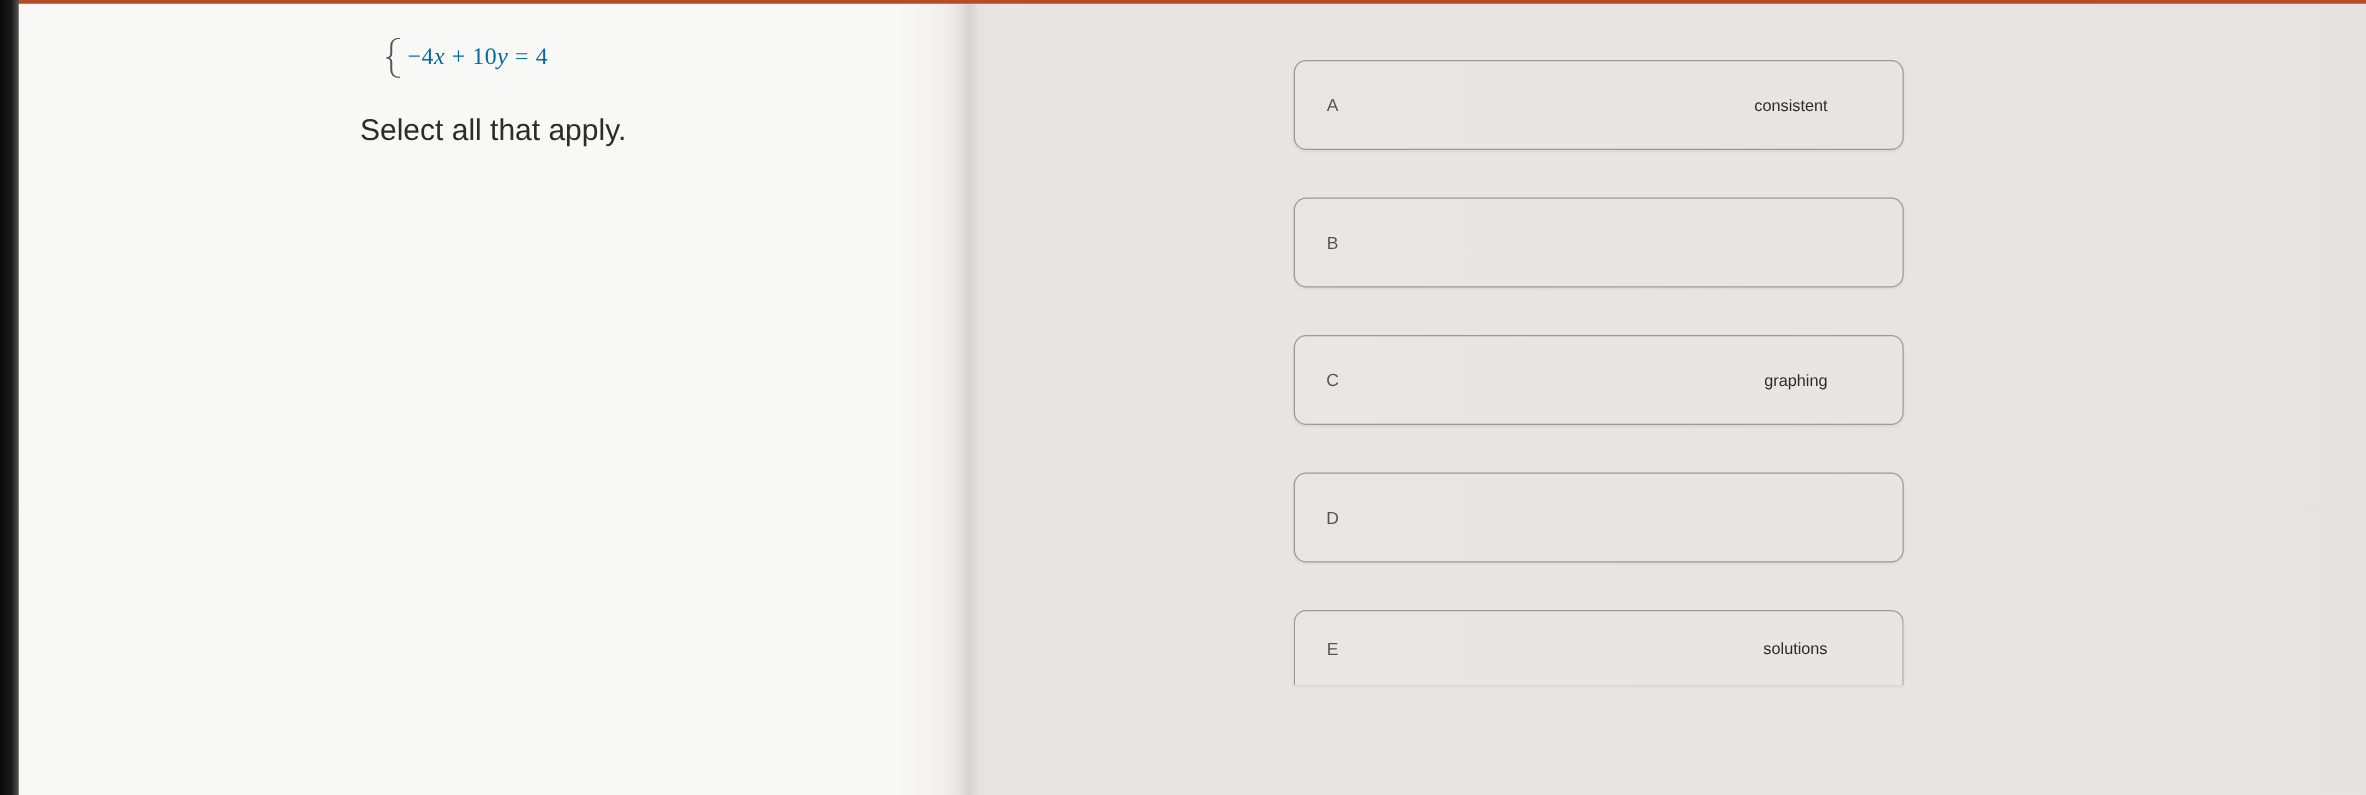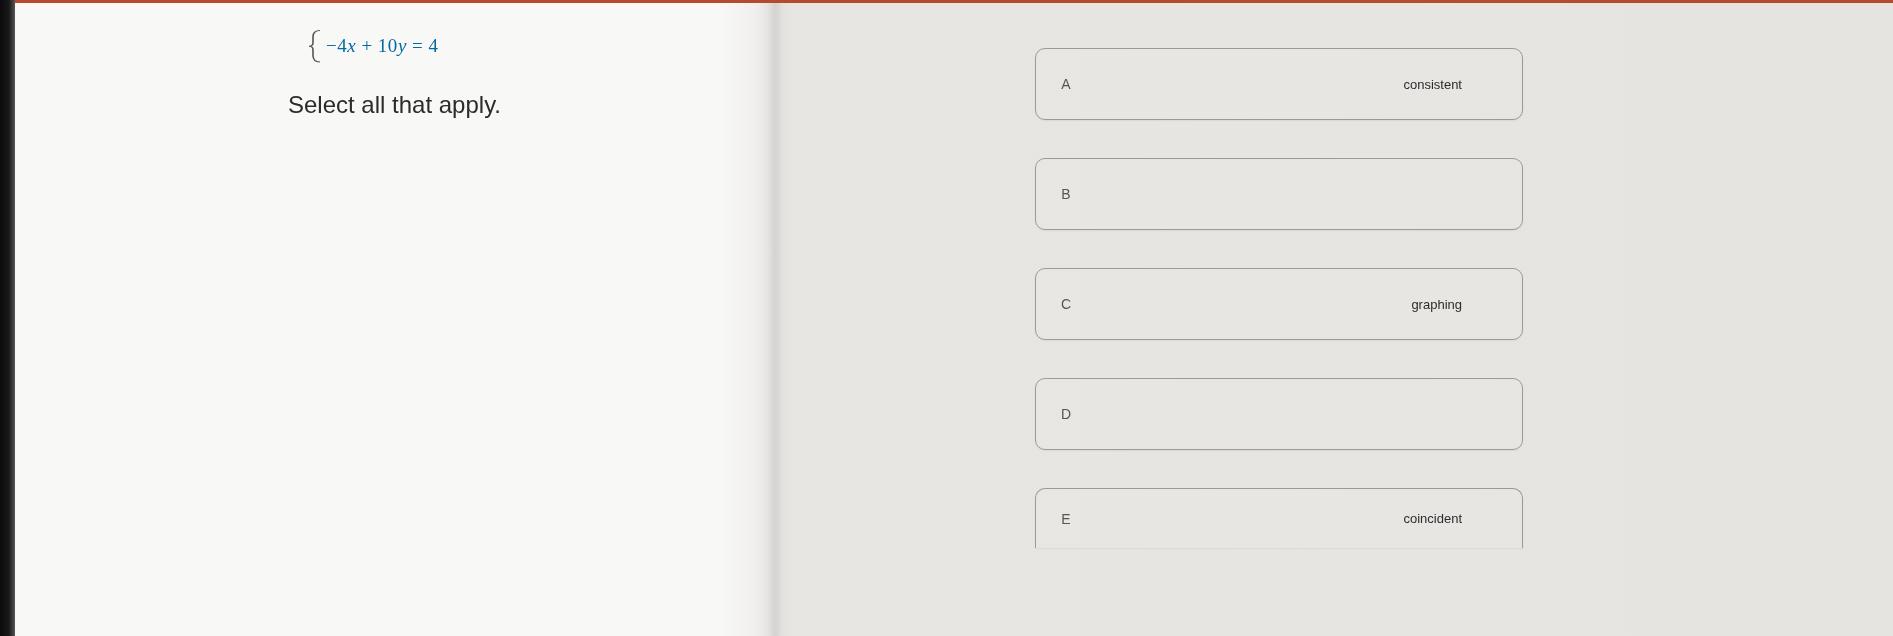--- a/index.html
+++ b/index.html
@@ -174,15 +174,15 @@
   </div>
   <div class="option">
     <div class="option-letter">C</div>
     <div class="option-label">graphing</div>
   </div>
   <div class="option">
     <div class="option-letter">D</div>
   </div>
   <div class="option">
     <div class="option-letter">E</div>
-    <div class="option-label">coincident</div>
+    <div class="option-label">solutions</div>
   </div>
 </div>
 
 </body></html>

